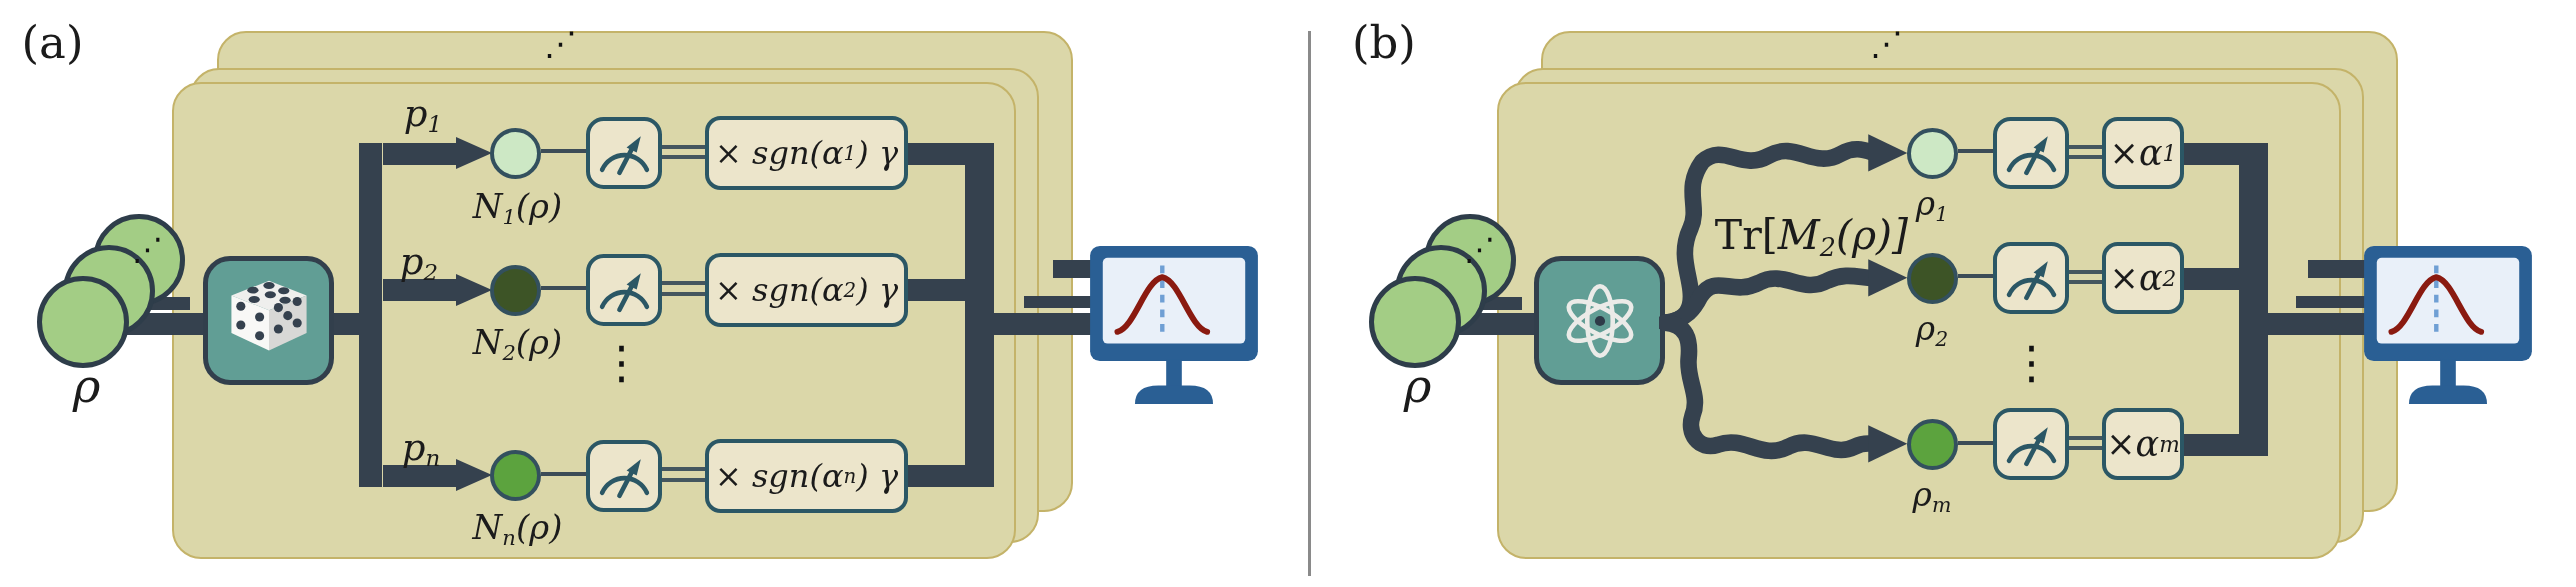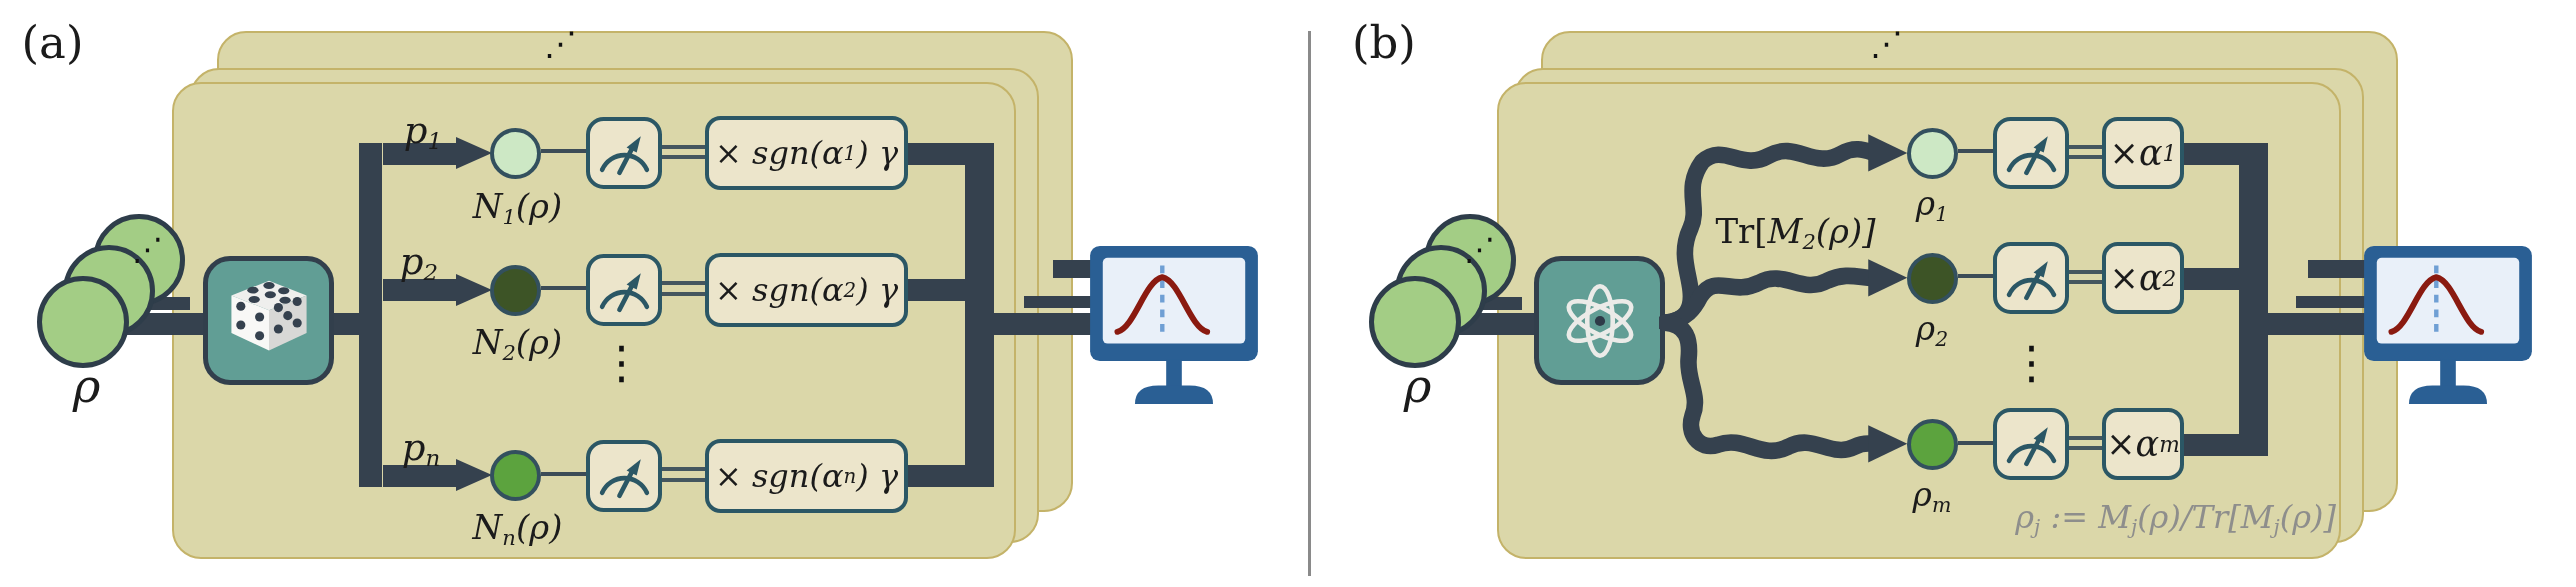--- a/index.html
+++ b/index.html
@@ -102,21 +102,21 @@
 
   <div class="wire-h" style="left:334px; top:313px; width:29px; height:21.5px;"></div>
   <div class="wire-v" style="left:359px; top:143px; width:23.4px; height:344px;"></div>
   <div class="wire-h" style="left:383px; top:143px; width:76px; height:21.5px;"></div>
   <div class="wire-h" style="left:383px; top:279px; width:76px; height:21.5px;"></div>
   <div class="wire-h" style="left:383px; top:465px; width:76px; height:21.5px;"></div>
   <div class="arrow-e" style="left:456px; top:137px;"></div>
   <div class="arrow-e" style="left:456px; top:274px;"></div>
   <div class="arrow-e" style="left:456px; top:459px;"></div>
 
-  <div class="mlabel" style="left:389px; top:109px; width:68px; font-size:37px;"><span>p</span><span class="sub">1</span></div>
+  <div class="mlabel" style="left:389px; top:92px; width:68px; font-size:37px;"><span>p</span><span class="sub">1</span></div>
   <div class="mlabel" style="left:385px; top:240px; width:68px; font-size:37px;"><span>p</span><span class="sub">2</span></div>
   <div class="mlabel" style="left:387px; top:426px; width:68px; font-size:37px;"><span>p</span><span class="sub">n</span></div>
 
   <div class="qcircle" style="left:490px; top:128px; background:#cde8c5;"></div>
   <div class="qcircle" style="left:490px; top:265px; background:#3d5426;"></div>
   <div class="qcircle" style="left:490px; top:450px; background:#5ca33e;"></div>
   <div class="mlabel" style="left:454px; top:186px; width:127px; font-size:34px;"><span>N</span><span class="sub">1</span><span>(ρ)</span></div>
   <div class="mlabel" style="left:454px; top:322px; width:127px; font-size:34px;"><span>N</span><span class="sub">2</span><span>(ρ)</span></div>
   <div class="mlabel" style="left:454px; top:507px; width:127px; font-size:34px;"><span>N</span><span class="sub">n</span><span>(ρ)</span></div>
 
@@ -222,21 +222,21 @@
     <g fill="none" stroke="#35414e" stroke-width="17" stroke-linecap="round" stroke-linejoin="round">
       <path d="M6 221 C28 219, 34 206, 32 188 C30 168, 20 150, 32 124 C42 102, 24 84, 44 56 C66 36, 84 66, 112 50 C140 34, 158 64, 186 48 C200 40, 210 44, 220 47"></path>
       <path d="M6 221 C28 218, 36 206, 42 194 C58 170, 74 194, 102 180 C128 166, 146 192, 172 178 C192 168, 208 176, 220 175"></path>
       <path d="M6 221 C28 223, 32 238, 30 258 C28 280, 42 296, 34 316 C28 334, 40 352, 60 346 C88 336, 104 362, 132 348 C158 334, 176 360, 200 348 C210 343, 216 345, 220 345"></path>
     </g>
     <polygon points="214,28 254,47 214,66" fill="#35414e"></polygon>
     <polygon points="214,156 254,175 214,194" fill="#35414e"></polygon>
     <polygon points="214,326 254,345 214,364" fill="#35414e"></polygon>
   </svg>
 
-  <div class="mlabel" style="left:1683px; top:211px; width:225px; font-size:34px;"><span style="font-style:normal">Tr[</span><span>M</span><span class="sub">2</span><span>(ρ)]</span></div>
+  <div class="mlabel" style="left:1683px; top:211px; width:225px; font-size:41px;text-align:right;"><span style="font-style:normal">Tr[</span><span>M</span><span class="sub">2</span><span>(ρ)]</span></div>
 
   <div class="qcircle" style="left:1907px; top:128px; background:#cde8c5;"></div>
   <div class="qcircle" style="left:1907px; top:253px; background:#3d5426;"></div>
   <div class="qcircle" style="left:1907px; top:419px; background:#5ca33e;"></div>
   <div class="mlabel" style="left:1893px; top:184px; width:78px; font-size:33px;font-style:italic;"><span>ρ</span><span class="sub">1</span></div>
   <div class="mlabel" style="left:1893px; top:309px; width:78px; font-size:33px;"><span>ρ</span><span class="sub">2</span></div>
   <div class="mlabel" style="left:1893px; top:475px; width:78px; font-size:33px;"><span>ρ</span><span class="sub">m</span></div>
 
   <div class="dots" style="left:2002px; top:340px; width:59px; font-size:45px;">⋮</div>
 
@@ -287,21 +287,20 @@
     </div>
 
   <div class="wire-h" style="left:2184px; top:143px; width:84px; height:21.5px;"></div>
   <div class="wire-h" style="left:2184px; top:268px; width:84px; height:21.5px;"></div>
   <div class="wire-h" style="left:2184px; top:434px; width:84px; height:21.5px;"></div>
   <div class="wire-v" style="left:2239px; top:143px; width:29px; height:313px;"></div>
   <div class="stub" style="left:2308px; top:260px; width:58px; height:17.6px;"></div>
   <div class="stub" style="left:2296px; top:296px; width:70px; height:11.7px;"></div>
   <div class="wire-h" style="left:2253px; top:313px; width:113px; height:21.5px;"></div>
 
-  <div class="formula" style="left:1973px; top:498px; width:363px;"><span>ρ</span><span class="sub">j</span><span> := </span><span>M</span><span class="sub">j</span><span>(ρ)/Tr[</span><span>M</span><span class="sub">j</span><span>(ρ)]</span></div>
 
   <div class="abs" style="left:2364px; top:246px;">
     <svg width="168" height="160" viewBox="0 0 172 164">
       <rect x="0" y="0" width="172" height="118" rx="10" fill="#2a5f94"></rect>
       <rect x="13" y="12" width="146" height="88" rx="5" fill="#e9f0f9"></rect>
       <line x1="74" y1="20" x2="74" y2="92" stroke="#6f9fd4" stroke-width="4.5" stroke-dasharray="8 7"></line>
       <path d="M28 88 C46 83, 56 36, 74 32 C92 36, 102 83, 120 88" fill="none" stroke="#8a1a10" stroke-width="6" stroke-linecap="round"></path>
       <rect x="78" y="116" width="16" height="28" fill="#2a5f94"></rect>
       <path d="M46 162 Q46 143 70 143 L102 143 Q126 143 126 162 Z" fill="#2a5f94"></path>
     </svg>

